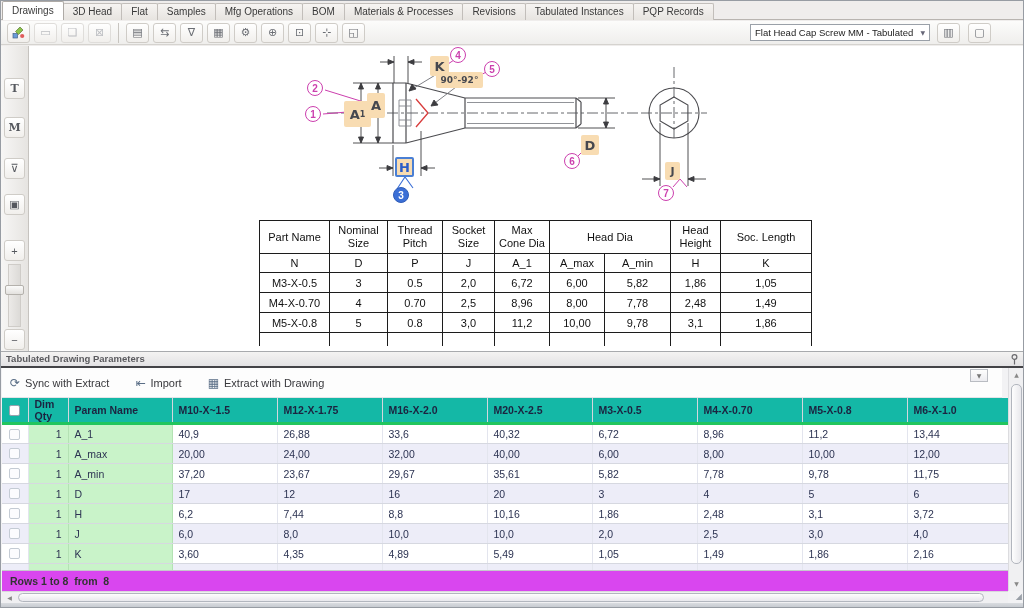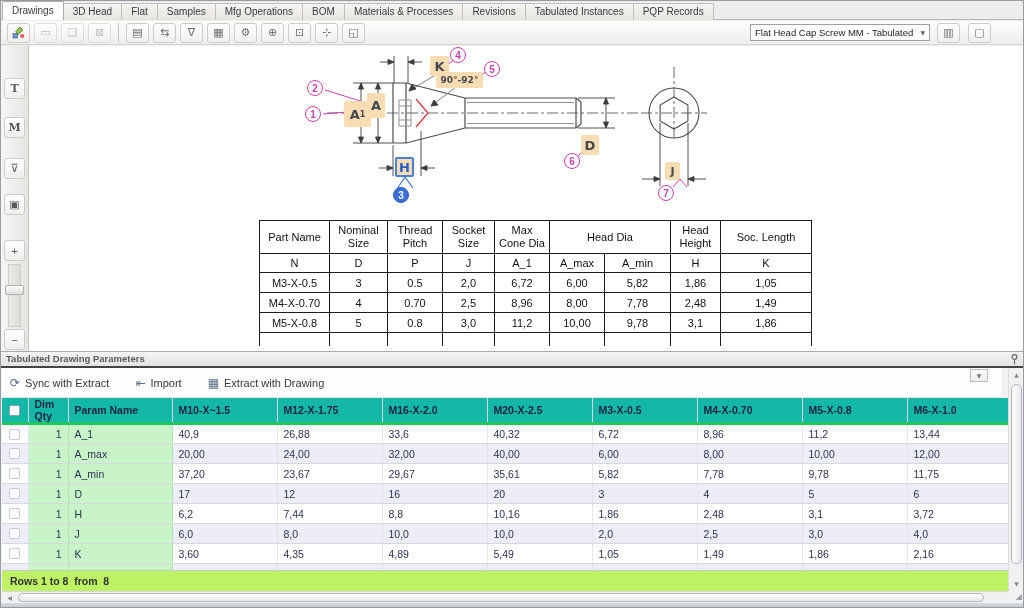--- a/index.html
+++ b/index.html
@@ -94,21 +94,21 @@
              border-bottom:1px solid #d6d8e0; padding:0 6px; background:#fff; overflow:hidden; white-space:nowrap; }
   #grid tr.stripe td { background:#ededf8; }
   #grid td.green, #grid tr.stripe td.green { background:#c9f3c9; border-right-color:#b4e2b4; }
   #grid td.qty { text-align:right; }
   #grid td.param { text-align:left; }
   #grid .gcb { width:26px; text-align:center; padding:0; }
   #grid tr.gpartial td { height:10px; }
   .cbox { width:11px; height:11px; border:1px solid #98a2ae; background:#fff; margin:0 auto; border-radius:2px; }
   .cbox.row { border-color:#c4cbd4; background:#fcfcfe; }
 
-  #gstatus { position:absolute; top:218px; left:1px; width:1006px; height:21px; background:#bef264;
+  #gstatus { position:absolute; top:218px; left:1px; width:1006px; height:21px; background:#d946ef;
              border-top:1px solid #c5c8cc; font-size:10.5px; font-weight:bold; color:#333; padding:4px 0 0 8px;
              white-space:pre; }
   #hscroll { position:absolute; top:239px; left:1px; width:1006px; height:12px; background:#f0f0f2;
              border-top:1px solid #d8d8db; }
   .harrow { position:absolute; left:1px; top:1px; width:13px; height:10px; font-size:6px; color:#888;
             text-align:center; line-height:10px; cursor:pointer; font-family:"DejaVu Sans",sans-serif; }
   .hthumb { position:absolute; left:16px; top:1px; width:966px; height:9px; background:linear-gradient(#fefefe,#e8e8ec);
             border:1px solid #b2b6be; border-radius:5px; cursor:pointer; }
   #vscroll { position:absolute; top:16px; right:2px; width:15px; height:223px; background:#f0f0f2;
              border-left:1px solid #dcdcdf; }

